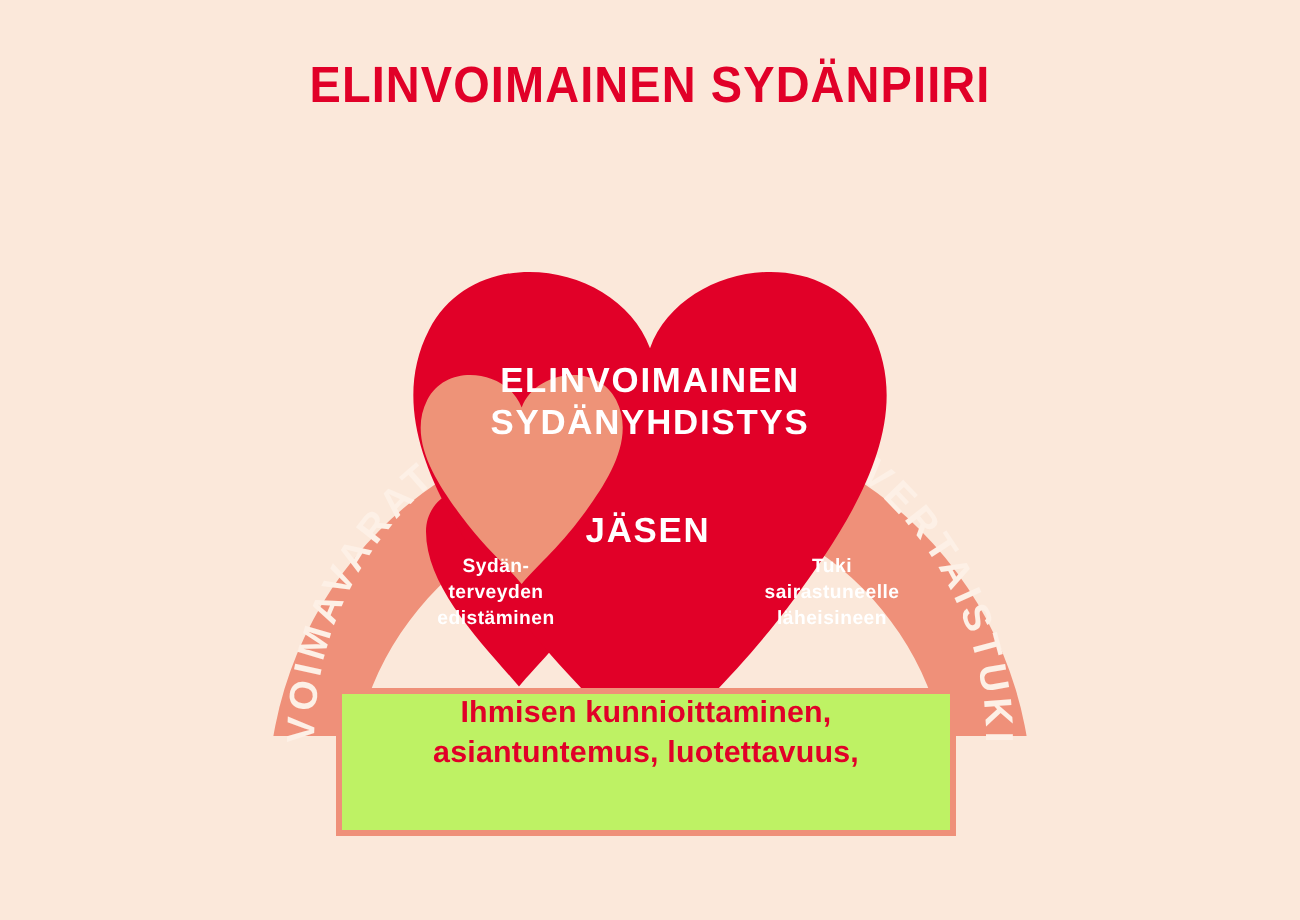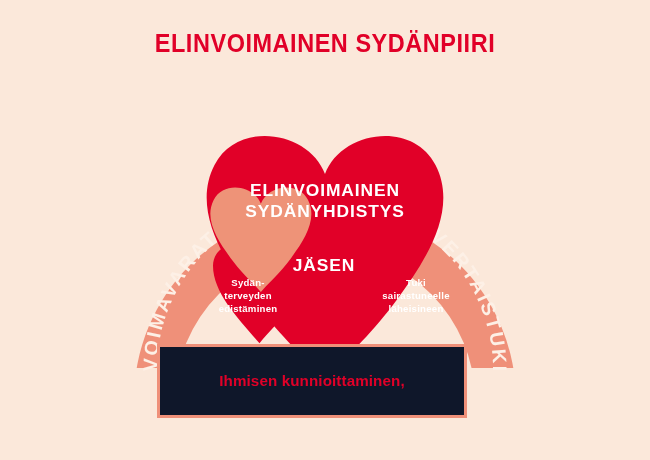--- a/index.html
+++ b/index.html
@@ -62,29 +62,29 @@
   }
   .lobe-label {
     font-family: "Liberation Sans", sans-serif;
     font-size: 9.6px;
     font-weight: bold;
     letter-spacing: 0.25px;
     fill: #ffffff;
   }
   #values-box {
     position: absolute;
-    left: 157px;
+    left: 168px;
     top: 344px;
     width: 310px;
     height: 74px;
-    background: #0f172a;
+    background: #bef264;
     border: 3px solid #ef9079;
     box-sizing: border-box;
     display: flex;
-    align-items: center;
+    align-items: flex-start;
     justify-content: center;
   }
   #values-text {
     text-align: center;
     color: #e10028;
     font-size: 15.2px;
     font-weight: bold;
     line-height: 20px;
     letter-spacing: 0.1px;
     font-family: "Liberation Sans", sans-serif;
@@ -174,16 +174,17 @@
     <text class="lobe-label" x="248" y="312" text-anchor="middle">edistäminen</text>
 
     <text class="lobe-label" x="416" y="286" text-anchor="middle">Tuki</text>
     <text class="lobe-label" x="416" y="299" text-anchor="middle">sairastuneelle</text>
     <text class="lobe-label" x="416" y="312" text-anchor="middle">läheisineen</text>
   </svg>
 
   <div id="values-box">
     <div id="values-text">
       <div>Ihmisen kunnioittaminen,</div>
+      <div>asiantuntemus, luotettavuus,</div>
     </div>
   </div>
 
 </div>
 
 </body></html>

